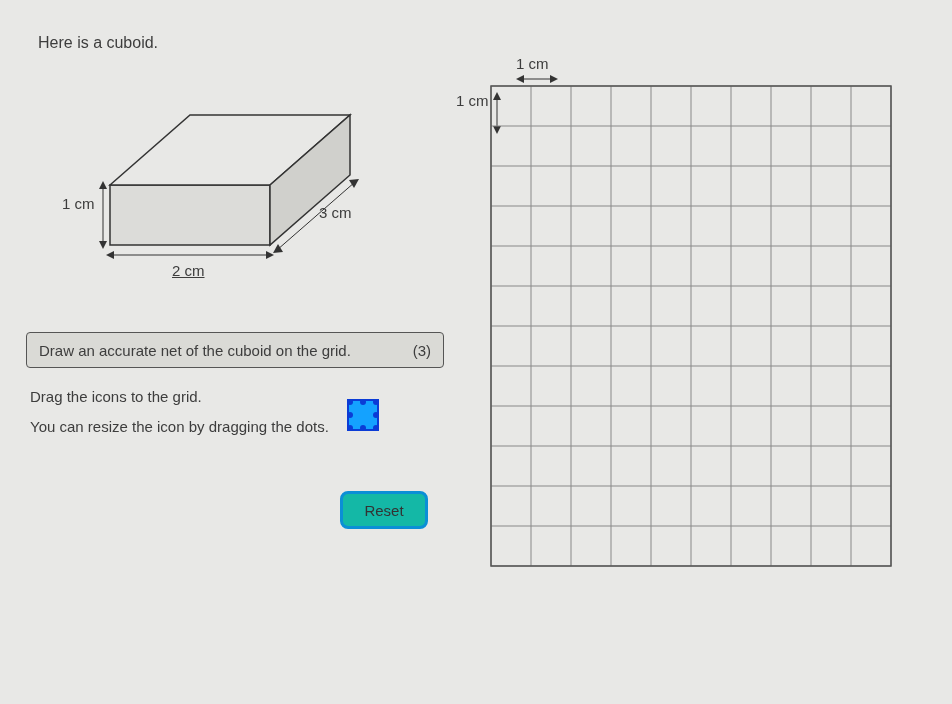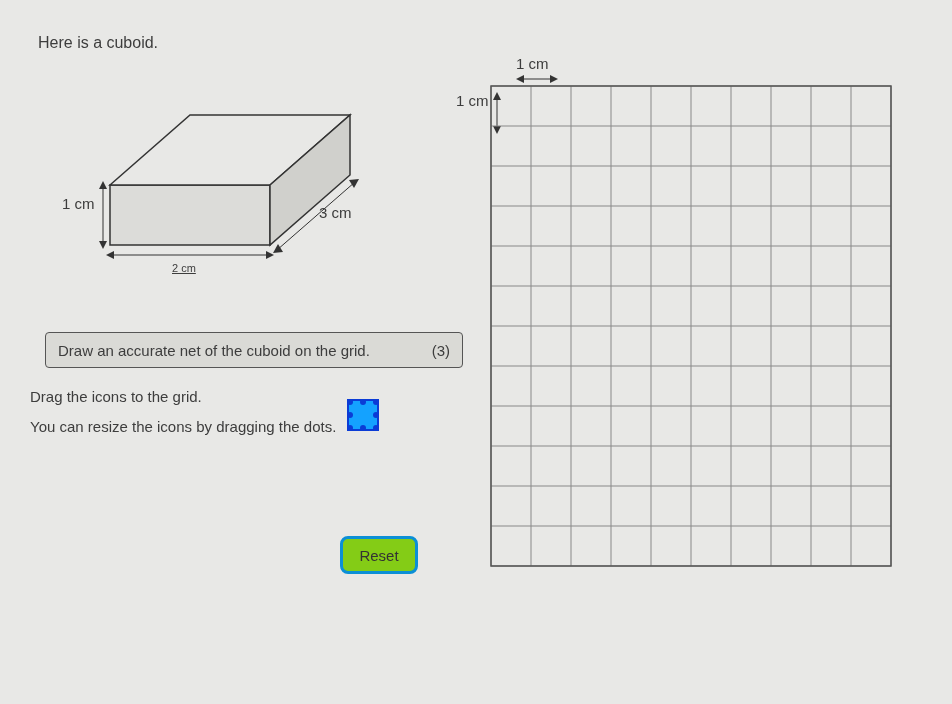--- a/index.html
+++ b/index.html
@@ -27,33 +27,33 @@
     .dim-left {
       position: absolute;
       left: 62px;
       top: 195px;
       font-size: 15px;
     }
     .dim-bottom {
       position: absolute;
       left: 172px;
       top: 262px;
-      font-size: 11px;
+      font-size: 15px;
       text-decoration: underline;
     }
     .dim-depth {
       position: absolute;
       left: 305px;
       top: 204px;
       font-size: 15px;
       margin-left: 14px;
     }
     .instruction-box {
       position: absolute;
-      left: 45px;
+      left: 26px;
       top: 332px;
       width: 418px;
       height: 36px;
       background: #dadad6;
       border: 1px solid #555;
       border-radius: 4px;
       display: flex;
       align-items: center;
       justify-content: space-between;
       padding: 0 12px;
@@ -75,25 +75,25 @@
       position: absolute;
       left: 346px;
       top: 398px;
       width: 34px;
       height: 34px;
       cursor: move;
     }
     .reset-button {
       position: absolute;
       left: 340px;
-      top: 536px;
-      width: 78px;
+      top: 491px;
+      width: 88px;
       height: 38px;
       border: 3px solid #0b8fd6;
-      background: #84cc16;
+      background: #14b8a6;
       border-radius: 8px;
       font-size: 15px;
       color: #333;
       cursor: pointer;
       font-family: inherit;
     }
     .grid-area {
       position: absolute;
       left: 490px;
       top: 85px;
@@ -141,21 +141,21 @@
 <div class="dim-left">1 cm</div>
 <div class="dim-bottom">2 cm</div>
 <div class="dim-depth">3 cm</div>
 
 <div class="instruction-box">
   <span>Draw an accurate net of the cuboid on the grid.</span>
   <span>(3)</span>
 </div>
 
 <div class="drag-line">Drag the icons to the grid.</div>
-<div class="resize-line">You can resize the icons by dragging the dots.</div>
+<div class="resize-line">You can resize the icon by dragging the dots.</div>
 
 <div class="draggable-icon">
   <svg width="34" height="34" viewBox="0 0 34 34">
     <rect x="2" y="2" width="30" height="30" fill="#14a2ff" stroke="#0b3cd6" stroke-width="2"></rect>
     <circle cx="4" cy="4" r="3" fill="#0b3cd6"></circle>
     <circle cx="30" cy="4" r="3" fill="#0b3cd6"></circle>
     <circle cx="4" cy="30" r="3" fill="#0b3cd6"></circle>
     <circle cx="30" cy="30" r="3" fill="#0b3cd6"></circle>
     <circle cx="17" cy="4" r="3" fill="#0b3cd6"></circle>
     <circle cx="17" cy="30" r="3" fill="#0b3cd6"></circle>

